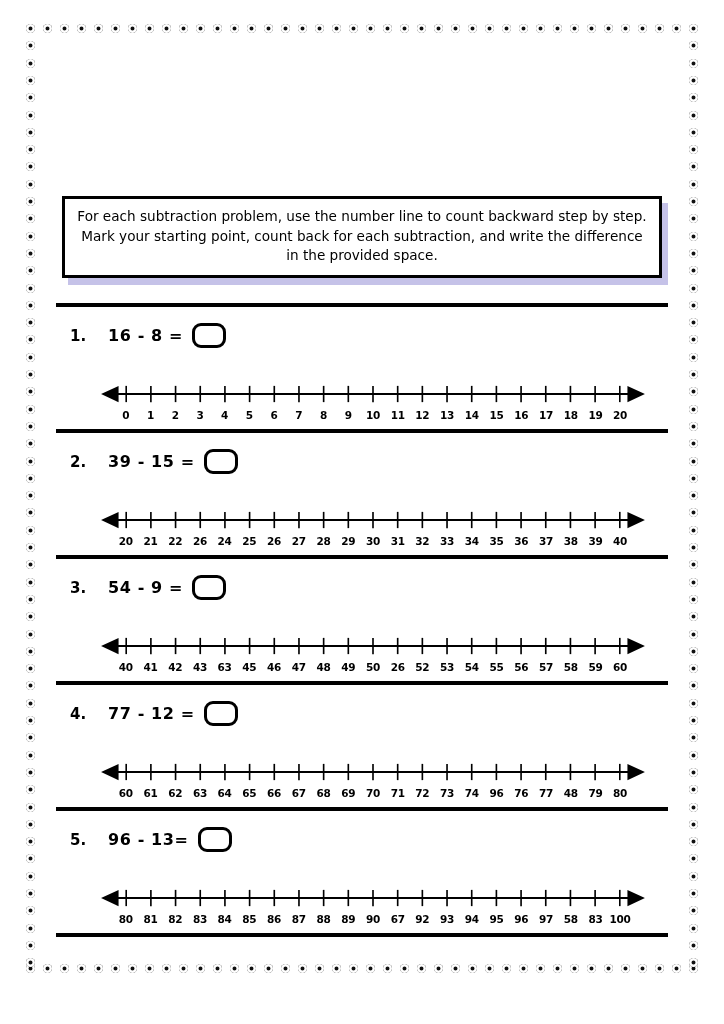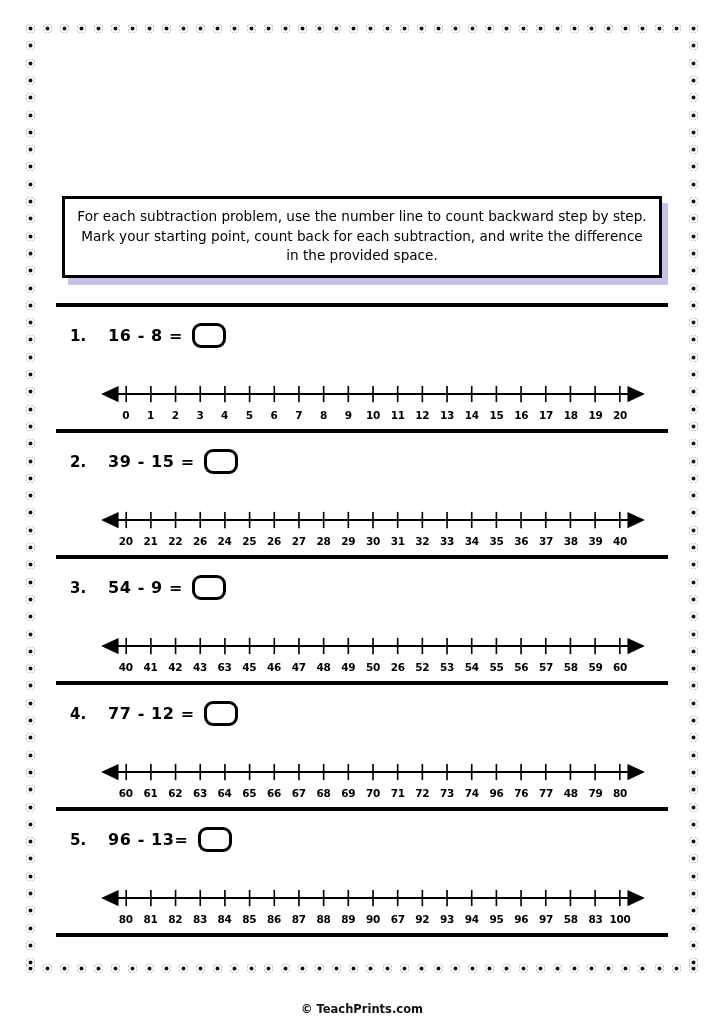--- a/index.html
+++ b/index.html
@@ -694,14 +694,13 @@
             <span>97</span>
             <span>58</span>
             <span>83</span>
             <span>100</span>
           </div>
         </div>
       </div>
       <div class="divider"></div>
     </div>
 
-  <div class="footer">© TeachPrints.com</div>
 </div>
 
 </body></html>

